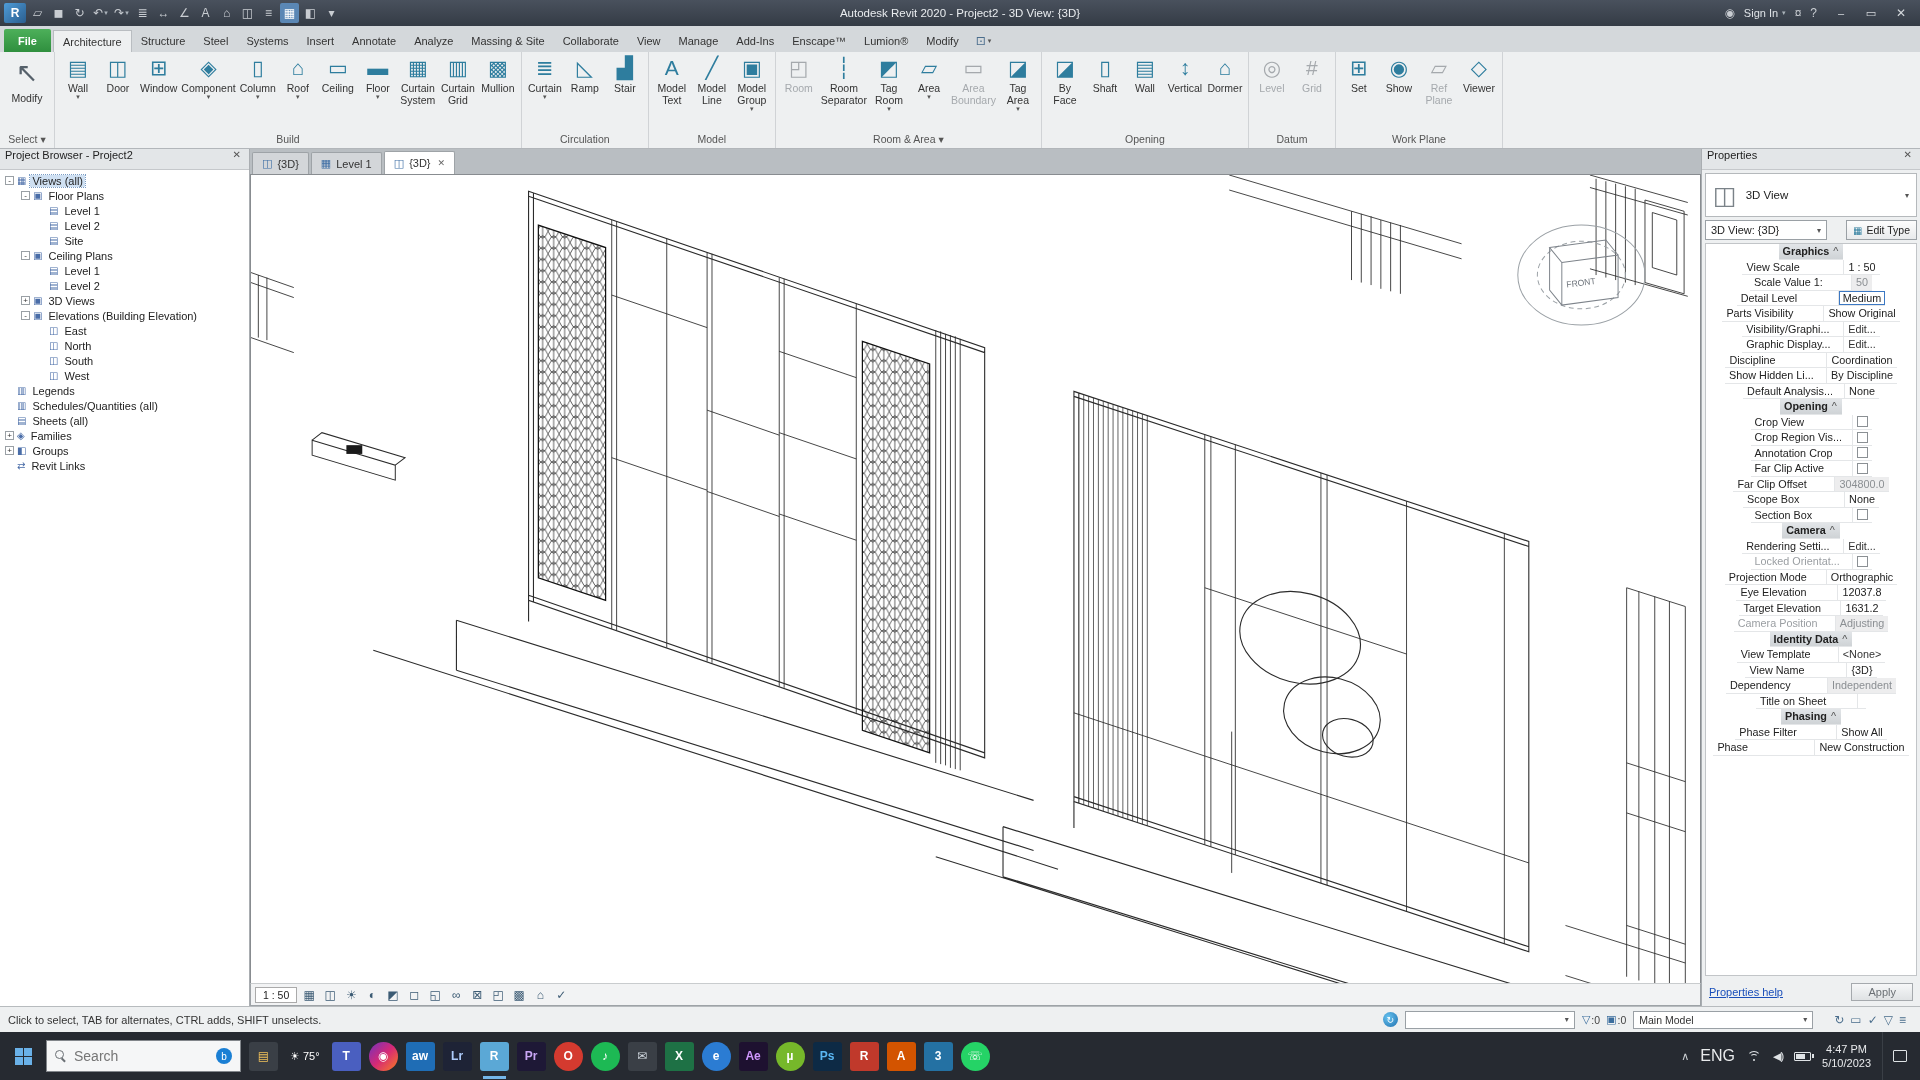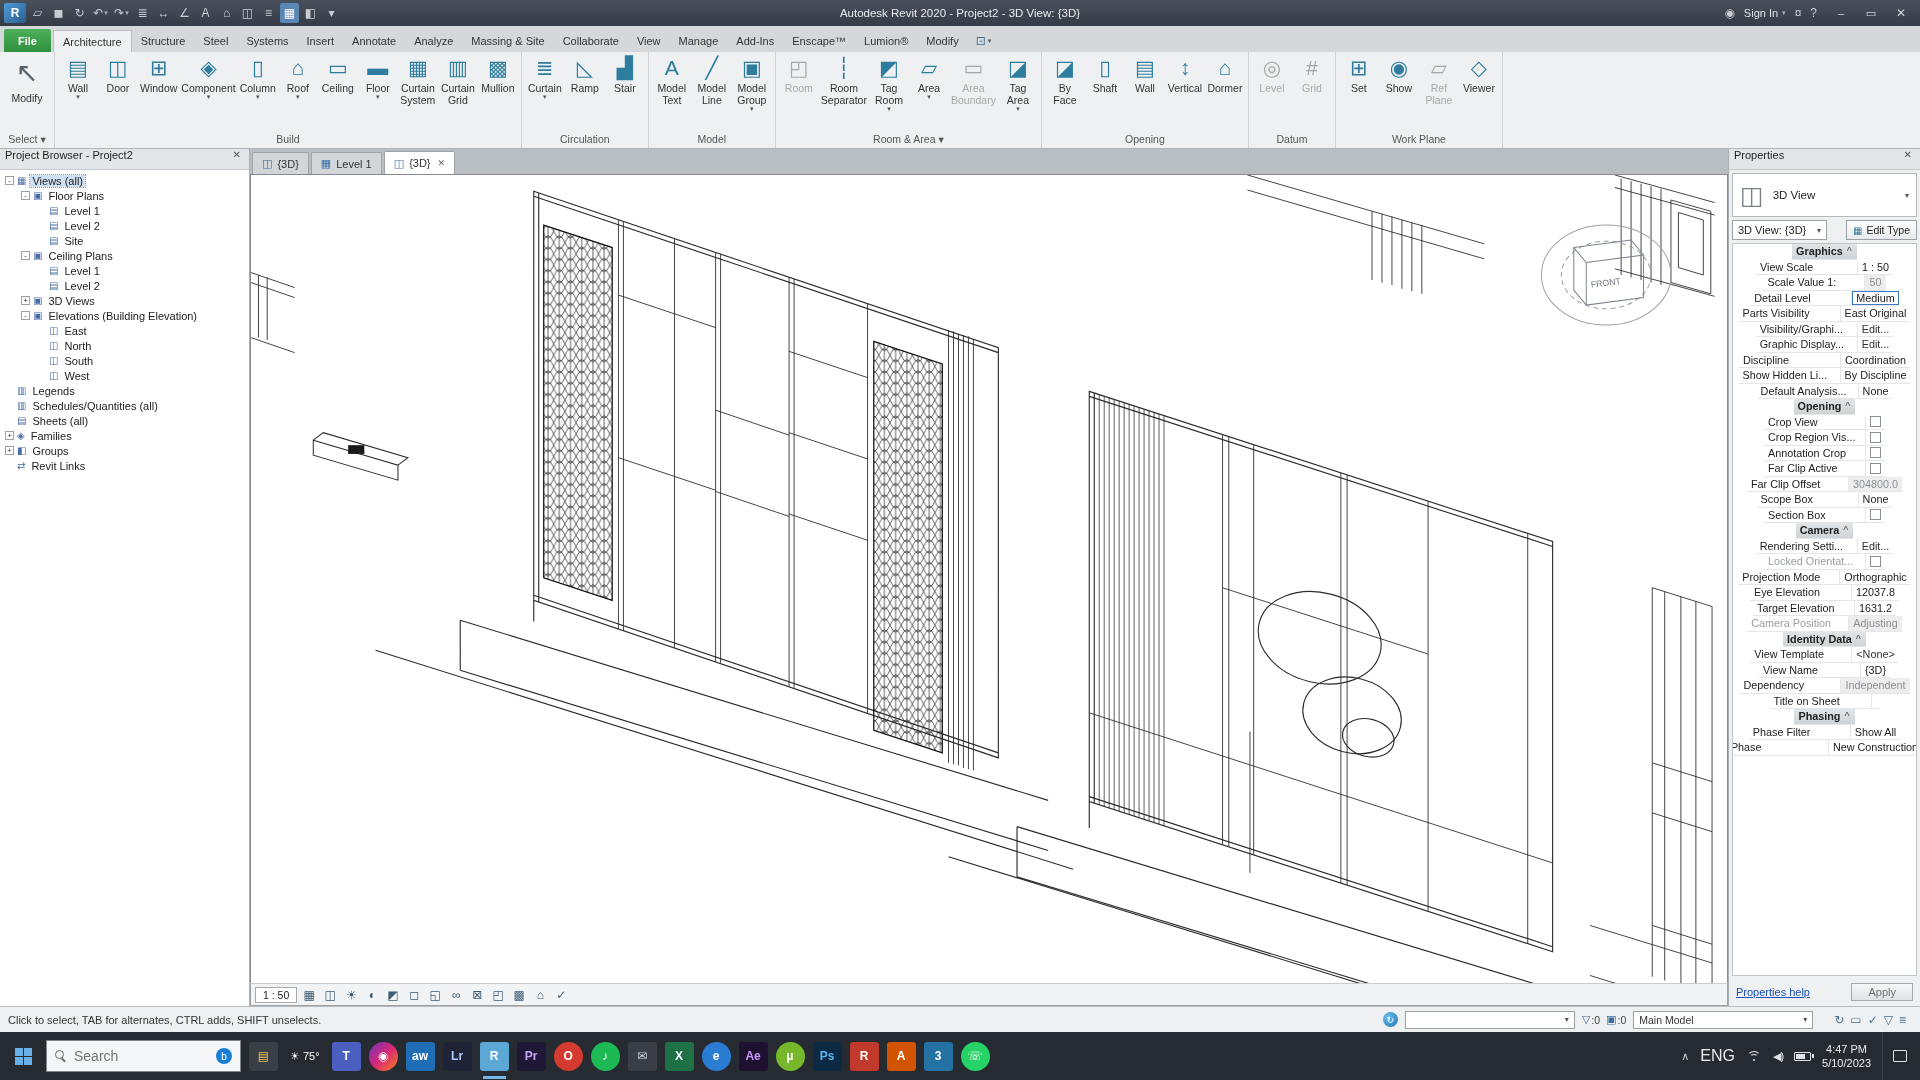--- a/index.html
+++ b/index.html
@@ -68,21 +68,21 @@
 .vglyph{color:#3f6fa5;font-size:11px;}
 .vclose{font-size:9px;color:#666;margin-left:2px;}
 .vclose:empty{display:none;}
 .canvas{flex:1;background:#fff;border:1px solid #888c90;border-bottom:none;position:relative;min-height:0;}
 svg.drawing{width:100%;height:100%;display:block;}
 .viewbar{height:23px;background:#f2f3f4;border:1px solid #9ea3a7;border-top:1px solid #c9ccce;display:flex;align-items:center;padding:0 4px;gap:3px;flex:0 0 auto;}
 .vb-scale{border:1px solid #aaa;background:#fff;padding:1px 7px;font-size:10.5px;white-space:nowrap;}
 .vb-icon{width:18px;height:17px;display:flex;align-items:center;justify-content:center;font-size:12px;color:#3c5b74;}
 
 
-.props{width:192px;background:#eef0f1;border-left:1px solid #a9adb1;display:flex;flex-direction:column;flex:0 0 auto;}
+.props{width:219px;background:#eef0f1;border-left:1px solid #a9adb1;display:flex;flex-direction:column;flex:0 0 auto;}
 .props-top{padding:3px 3px 0;}
 .type-box{background:#fff;border:1px solid #b5b9bc;display:flex;align-items:center;gap:9px;padding:4px 7px;height:44px;}
 .type-glyph{font-size:25px;color:#7a8288;}
 .type-label{font-size:11.5px;color:#222;}
 .type-caret{margin-left:auto;font-size:8px;color:#555;}
 .selector-row{display:flex;gap:19px;margin-top:3px;align-items:center;}
 .combo{flex:1;background:#fff;border:1px solid #9aa0a5;height:20px;display:flex;align-items:center;padding:0 5px;font-size:11px;}
 .combo::after{content:"▾";margin-left:auto;font-size:8px;color:#555;}
 .edit-type-btn{border:1px solid #9aa0a5;background:linear-gradient(#fdfdfd,#e8eaec);height:20px;display:flex;align-items:center;gap:4px;padding:0 6px;font-size:10.5px;white-space:nowrap;}
 .etb-icon{color:#2e7d9e;font-size:10px;}
@@ -742,21 +742,21 @@
           <span class="plabel">Detail Level</span>
           <span class="pvalue">
             <span class="pval-text">Medium</span>
 
           </span>
         </div>
 
         <div class="prow">
           <span class="plabel">Parts Visibility</span>
           <span class="pvalue">
-            <span class="pval-text">East Original</span>
+            <span class="pval-text">Show Original</span>
 
           </span>
         </div>
 
         <div class="prow pbtn">
           <span class="plabel">Visibility/Graphi...</span>
           <span class="pvalue">
             <span class="pval-text">Edit...</span>
 
           </span>

